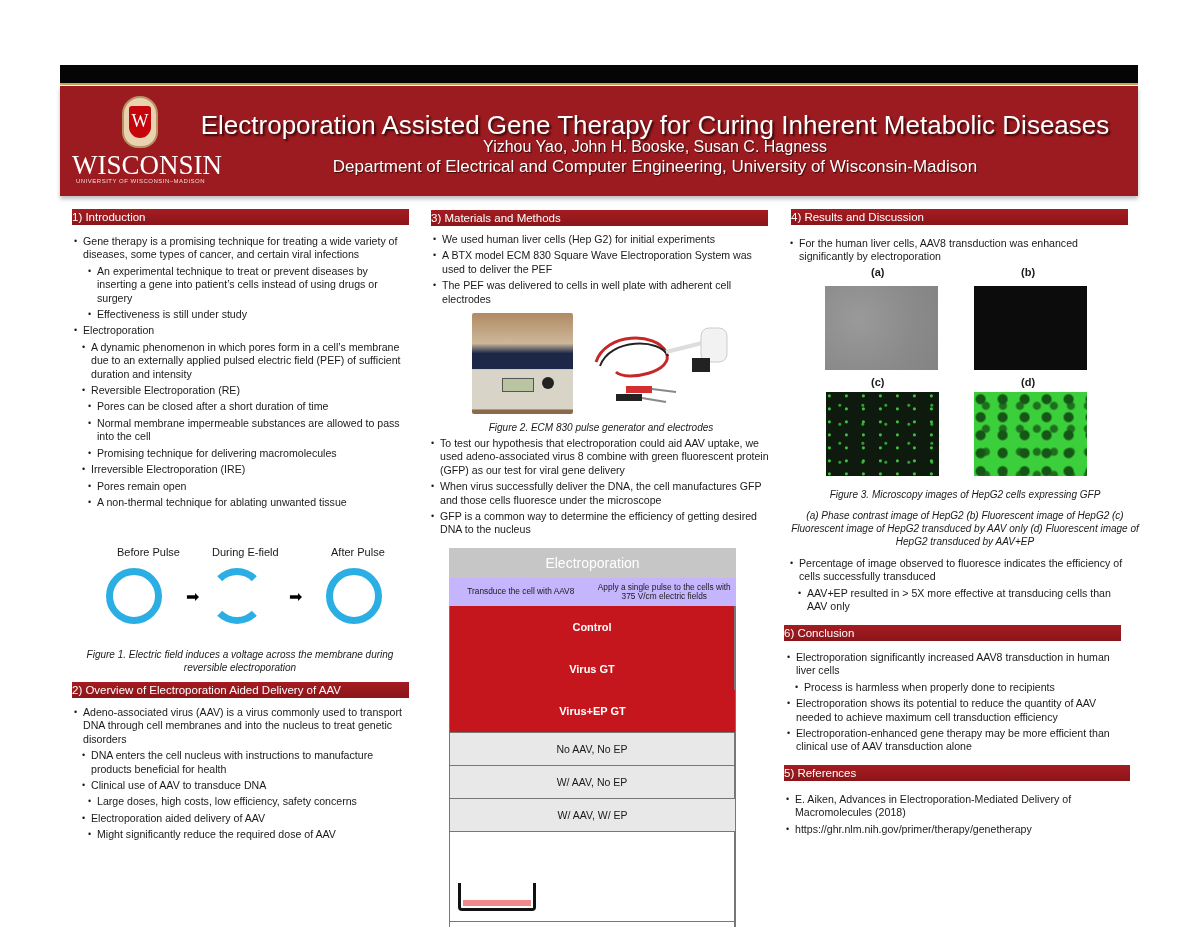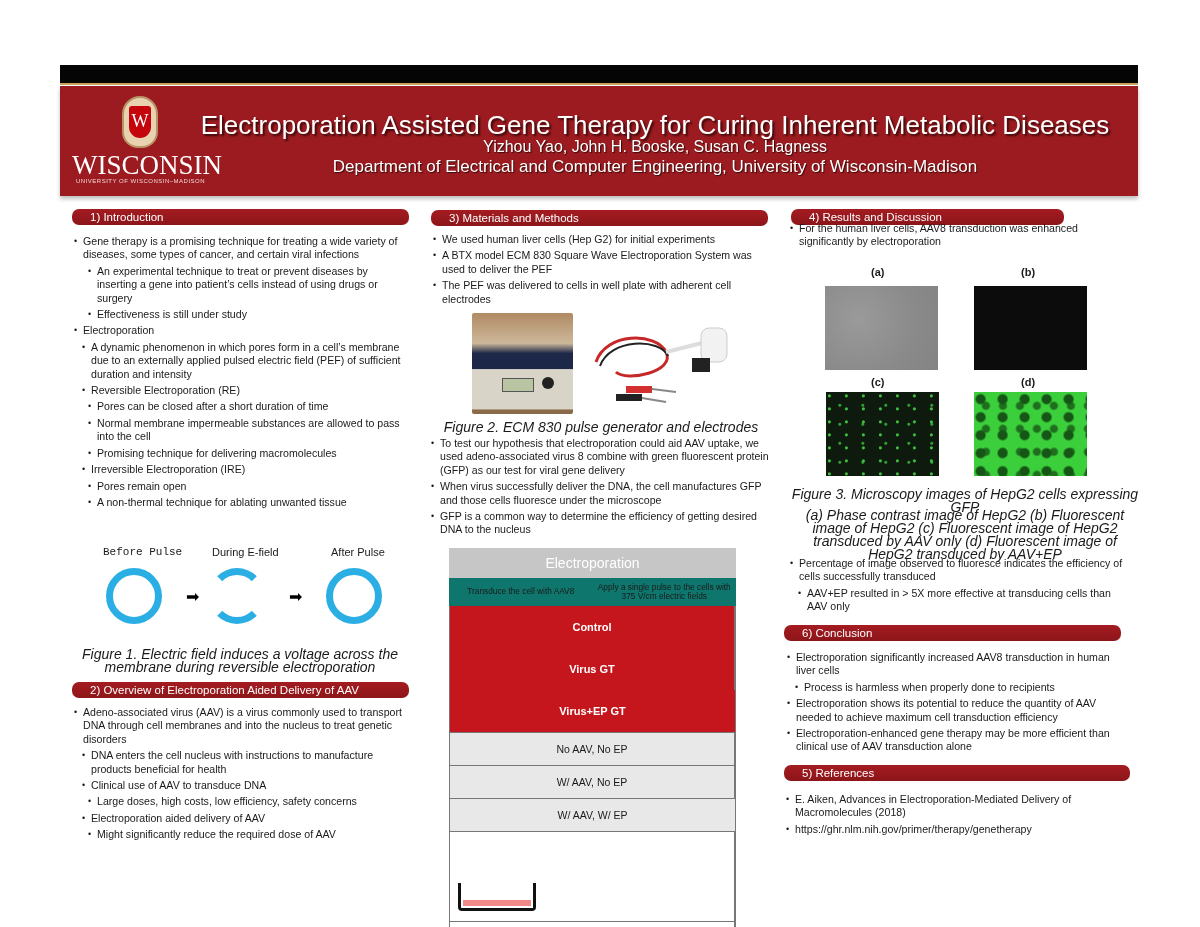--- a/index.html
+++ b/index.html
@@ -9,44 +9,44 @@
   .topbar { position: absolute; left: 60px; top: 65px; width: 1078px; height: 20px; background: #050505; border-bottom: 2px solid #c9a35a; }
   .banner { position: absolute; left: 60px; top: 86px; width: 1078px; height: 110px; background: #9b1b20; box-shadow: 0 3px 4px rgba(0,0,0,0.25); }
   .crest { position: absolute; left: 62px; top: 10px; width: 36px; height: 52px; border-radius: 18px 18px 16px 16px; background: #e9d2b0; border: 2px solid #b89366; }
   .crest-inner { position: absolute; left: 5px; top: 8px; width: 22px; height: 32px; background: #c5050c; border-radius: 3px 3px 11px 11px; color: #fff; font-family: "Liberation Serif", serif; font-size: 18px; text-align: center; line-height: 30px; }
   .wordmark { position: absolute; left: 12px; top: 64px; font-family: "Liberation Serif", serif; font-size: 27px; color: #fff; letter-spacing: 0px; }
   .wordmark-sub { position: absolute; left: 16px; top: 92px; font-size: 6px; color: #f0d7d7; letter-spacing: 0.5px; }
   .title { position: absolute; left: 120px; top: 24px; width: 950px; text-align: center; font-size: 26px; color: #fff; text-shadow: 2px 2px 2px #3a0a0a; }
   .authors { position: absolute; left: 120px; top: 52px; width: 950px; text-align: center; font-size: 16px; color: #fff; text-shadow: 1px 1px 1px #3a0a0a; }
   .dept { position: absolute; left: 120px; top: 71px; width: 950px; text-align: center; font-size: 17px; color: #fff; text-shadow: 1px 1px 1px #3a0a0a; }
 
-  .sec-head { position: absolute; height: 16px; background: linear-gradient(#a41c21, #8c1519); color: #fff; font-size: 11.5px; line-height: 16px; padding-left: 18px; border-radius: 7px; }
+  .sec-head { position: absolute; height: 16px; background: linear-gradient(#a41c21, #8c1519); color: #fff; font-size: 11.5px; line-height: 16px; padding-left: 0; }
   .bullets { position: absolute; font-size: 10.6px; line-height: 13.4px; color: #1a1a1a; }
   .b { position: relative; padding-left: 9px; margin-bottom: 3px; }
   .b::before { content: "\2022"; position: absolute; left: 0; top: 0; font-size: 9px; }
   .l1 { margin-left: 0; }
   .l2 { margin-left: 14px; }
   .l2b { margin-left: 8px; }
-  .caption { position: absolute; font-style: italic; font-size: 14px; line-height: 13px; text-align: center; color: #1a1a1a; }
+  .caption { position: absolute; font-style: italic; font-size: 10px; line-height: 13px; text-align: center; color: #1a1a1a; }
 
   
   .fig1-label { position: absolute; top: 546px; font-size: 11px; }
   .cell { position: absolute; width: 56px; height: 56px; border-radius: 50%; border: 7px solid #2aaee3; }
   .arrow { position: absolute; font-size: 16px; color: #000; }
 
   
   .photo1 { position: absolute; left: 472px; top: 313px; width: 101px; height: 101px; background: linear-gradient(#b08a63 0%, #cdb89a 30%, #1d2747 40%, #1d2747 55%, #d8d4c8 56%, #d8d4c8 95%, #8a6a48 96%); border-radius: 2px; }
   .photo1 .screen { position: absolute; left: 30px; top: 65px; width: 32px; height: 14px; background: #b8c4a2; border: 1px solid #555; }
   .photo1 .knob { position: absolute; left: 70px; top: 64px; width: 12px; height: 12px; border-radius: 50%; background: #222; }
   .photo2 { position: absolute; left: 586px; top: 322px; width: 150px; height: 86px; }
 
   
   .wf { position: absolute; left: 449px; top: 548px; width: 287px; }
   .wf-title { height: 30px; background: #c6c6c6; color: #fff; font-size: 14px; text-align: center; line-height: 30px; }
-  .wf-steps { display: flex; height: 28px; background: #0f766e; font-size: 8.3px; line-height: 9.5px; }
+  .wf-steps { display: flex; height: 28px; background: #c4b5fd; font-size: 8.3px; line-height: 9.5px; }
   .wf-steps div { display: flex; align-items: center; justify-content: center; text-align: center; }
   .wf-grid { display: grid; grid-template-columns: 1fr; border: 1px solid #777; border-top: none; }
   .wf-head { height: 42px; background: #c4161c; color: #fff; font-weight: bold; font-size: 11px; display: flex; align-items: center; justify-content: center; border-right: 1px solid #777; }
   .wf-sub { height: 33px; background: #e8e8e8; font-size: 10.5px; display: flex; align-items: center; justify-content: center; border-right: 1px solid #777; border-top: 1px solid #777; }
   .wf-draw { height: 90px; background: #fff; position: relative; border-right: 1px solid #777; border-top: 1px solid #777; }
   .wf-grid > .last { border-right: none; }
   .dish { position: absolute; left: 8px; bottom: 10px; width: 78px; height: 28px; border: 3px solid #111; border-top: none; border-radius: 0 0 4px 4px; }
   .media { position: absolute; left: 2px; right: 2px; bottom: 2px; height: 6px; background: #f08a8a; }
   .dots { position: absolute; left: 4px; right: 4px; bottom: 3px; height: 4px; background: repeating-linear-gradient(90deg, #2aaee3 0 3px, transparent 3px 7px); }
   .electrode { position: absolute; width: 3px; background: #999; bottom: 12px; }
@@ -87,21 +87,21 @@
   <div class="b l2b">A dynamic phenomenon in which pores form in a cell’s membrane due to an externally applied pulsed electric field (PEF) of sufficient duration and intensity</div>
   <div class="b l2b">Reversible Electroporation (RE)</div>
   <div class="b l2">Pores can be closed after a short duration of time</div>
   <div class="b l2">Normal membrane impermeable substances are allowed to pass into the cell</div>
   <div class="b l2">Promising technique for delivering macromolecules</div>
   <div class="b l2b">Irreversible Electroporation (IRE)</div>
   <div class="b l2">Pores remain open</div>
   <div class="b l2">A non-thermal technique for ablating unwanted tissue</div>
 </div>
 
-<div class="fig1-label" style="left:103px;font-family:Liberation Mono, monospace;">Before Pulse</div>
+<div class="fig1-label" style="left:117px;">Before Pulse</div>
 <div class="fig1-label" style="left:212px;">During E-field</div>
 <div class="fig1-label" style="left:331px;">After Pulse</div>
 <div>
   <div class="cell" style="left:106px; top:568px;"></div>
   <div class="arrow" style="left:186px; top:587px;">➡</div>
   <div class="cell" style="left:209px; top:568px; border-left-color: transparent; border-right-color: transparent;"></div>
   <div class="arrow" style="left:289px; top:587px;">➡</div>
   <div class="cell" style="left:326px; top:568px;"></div>
 </div>
 <div class="caption" style="left:70px; top:648px; width:340px;">Figure 1. Electric field induces a voltage across the membrane during reversible electroporation</div>
@@ -177,22 +177,22 @@
       <div class="electrode" style="left:56px; height:58px;"></div>
       <svg style="position:absolute; left:30px; top:2px;" width="64" height="26">
         <path d="M3 24 C 8 8, 30 4, 62 2" stroke="#444" stroke-width="1.2" fill="none"></path>
         <path d="M27 24 C 32 10, 46 6, 62 6" stroke="#444" stroke-width="1.2" fill="none"></path>
       </svg>
     </div>
   </div>
   <div class="wf-after">After electroporation</div>
 </div>
 
-<div class="sec-head" style="left:791px; top:209px; width:273px;">4) Results and Discussion</div>
-<div class="bullets" style="left:790px; top:222px; width:340px;">
+<div class="sec-head" style="left:791px; top:209px; width:337px;">4) Results and Discussion</div>
+<div class="bullets" style="left:790px; top:237px; width:340px;">
   <div class="b l1">For the human liver cells, AAV8 transduction was enhanced significantly by electroporation</div>
 </div>
 <div class="mlabel" style="left:871px; top:266px;">(a)</div>
 <div class="mlabel" style="left:1021px; top:266px;">(b)</div>
 <div class="mimg img-a" style="left:825px; top:286px;"></div>
 <div class="mimg img-b" style="left:974px; top:286px;"></div>
 <div class="mlabel" style="left:871px; top:376px;">(c)</div>
 <div class="mlabel" style="left:1021px; top:376px;">(d)</div>
 <div class="mimg img-c" style="left:826px; top:392px;"></div>
 <div class="mimg img-d" style="left:974px; top:392px;"></div>

